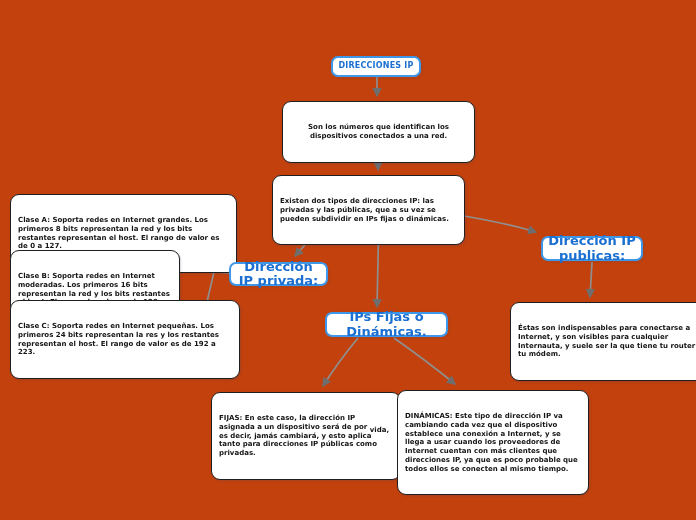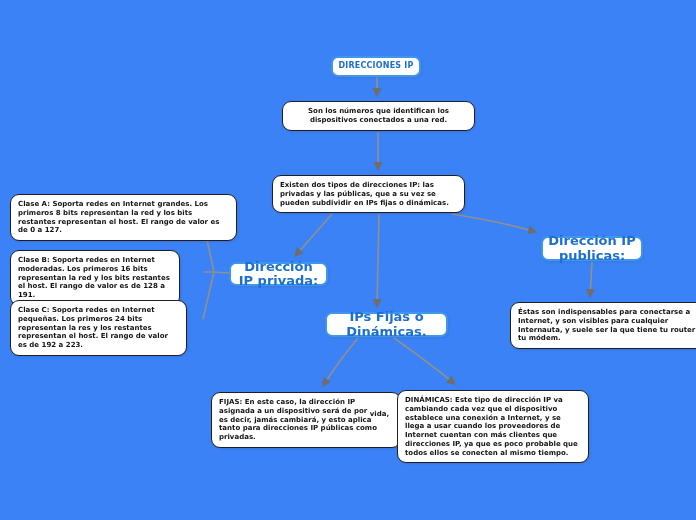--- a/index.html
+++ b/index.html
@@ -1,28 +1,28 @@
 <!DOCTYPE html>
 <html><head>
 <meta charset="utf-8">
 <style>
   html,body { margin:0; padding:0; }
   .canvas {
     position:relative; width:696px; height:520px;
-    background:#3b82f6; overflow:hidden;
+    background:#c2410c; overflow:hidden;
     font-family:"DejaVu Sans", sans-serif;
   }
   .connectors { position:absolute; left:0; top:0; width:696px; height:520px; z-index:1; }
   .node {
     position:absolute; box-sizing:border-box; background:#ffffff;
     font-weight:bold; color:#141414; z-index:2; cursor:pointer;
   }
   .black-node {
     border:1.5px solid #1f1f1f; border-radius:9px;
-    font-size:7px; line-height:1.25; padding:5px 7px;
+    font-size:7px; line-height:1.25; padding:21px 7px;
     box-shadow:1px 1px 2px rgba(70,70,110,0.22);
   }
   .blue-node {
     border:2px solid #3e97e8; border-radius:7px;
     color:#1a6fd1; font-size:13px; line-height:1.1;
     display:flex; align-items:center; justify-content:center;
     text-align:center; padding:2px 4px;
     box-shadow:1px 1px 2px rgba(70,70,110,0.18);
   }
   .root-node { font-size:8px; letter-spacing:0.2px; }
@@ -64,21 +64,21 @@
   </div>
 
   <div class="node black-node" style="left:10px; top:194px; width:227px;">
     <span>Clase A: Soporta redes en Internet grandes. Los primeros 8  bits representan la red y los bits restantes representan el host. El rango de valor es de 0 a 127.</span>
   </div>
 
   <div class="node black-node" style="left:10px; top:250px; width:170px;">
     <span>Clase B: Soporta redes en Internet moderadas. Los primeros 16 bits representan la red y los bits restantes el host. El rango de valor es de 128 a 191.</span>
   </div>
 
-  <div class="node black-node" style="left:10px; top:300px; width:177px;">
+  <div class="node black-node" style="left:10px; top:300px; width:230px;">
     <span>Clase C: Soporta redes en Internet pequeñas. Los primeros 24 bits representan la res y los restantes representan el host. El rango de valor es de 192 a 223.</span>
   </div>
 
   <div class="node blue-node" style="left:229px; top:262px; width:99px; height:24px;">
     <span>Dirección IP privada:</span>
   </div>
 
   <div class="node blue-node" style="left:541px; top:236px; width:102px; height:25px;">
     <span>Dirección IP publicas:</span>
   </div>

